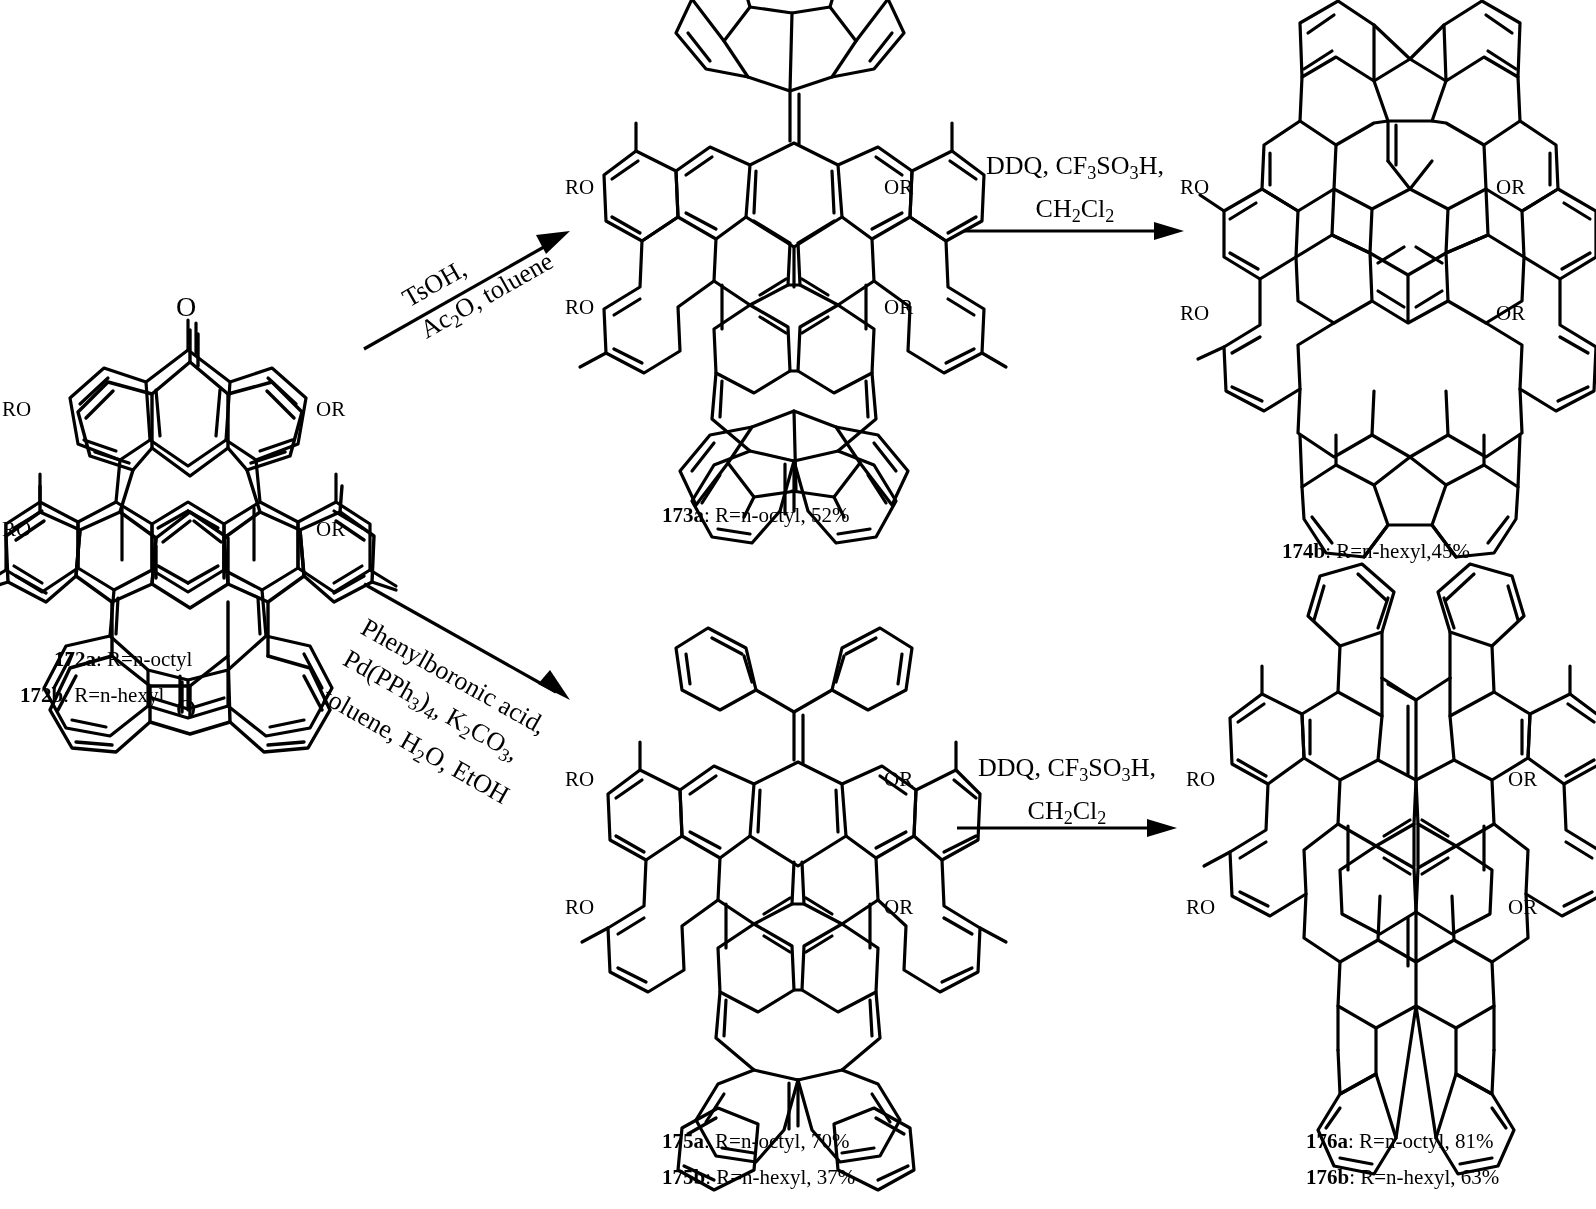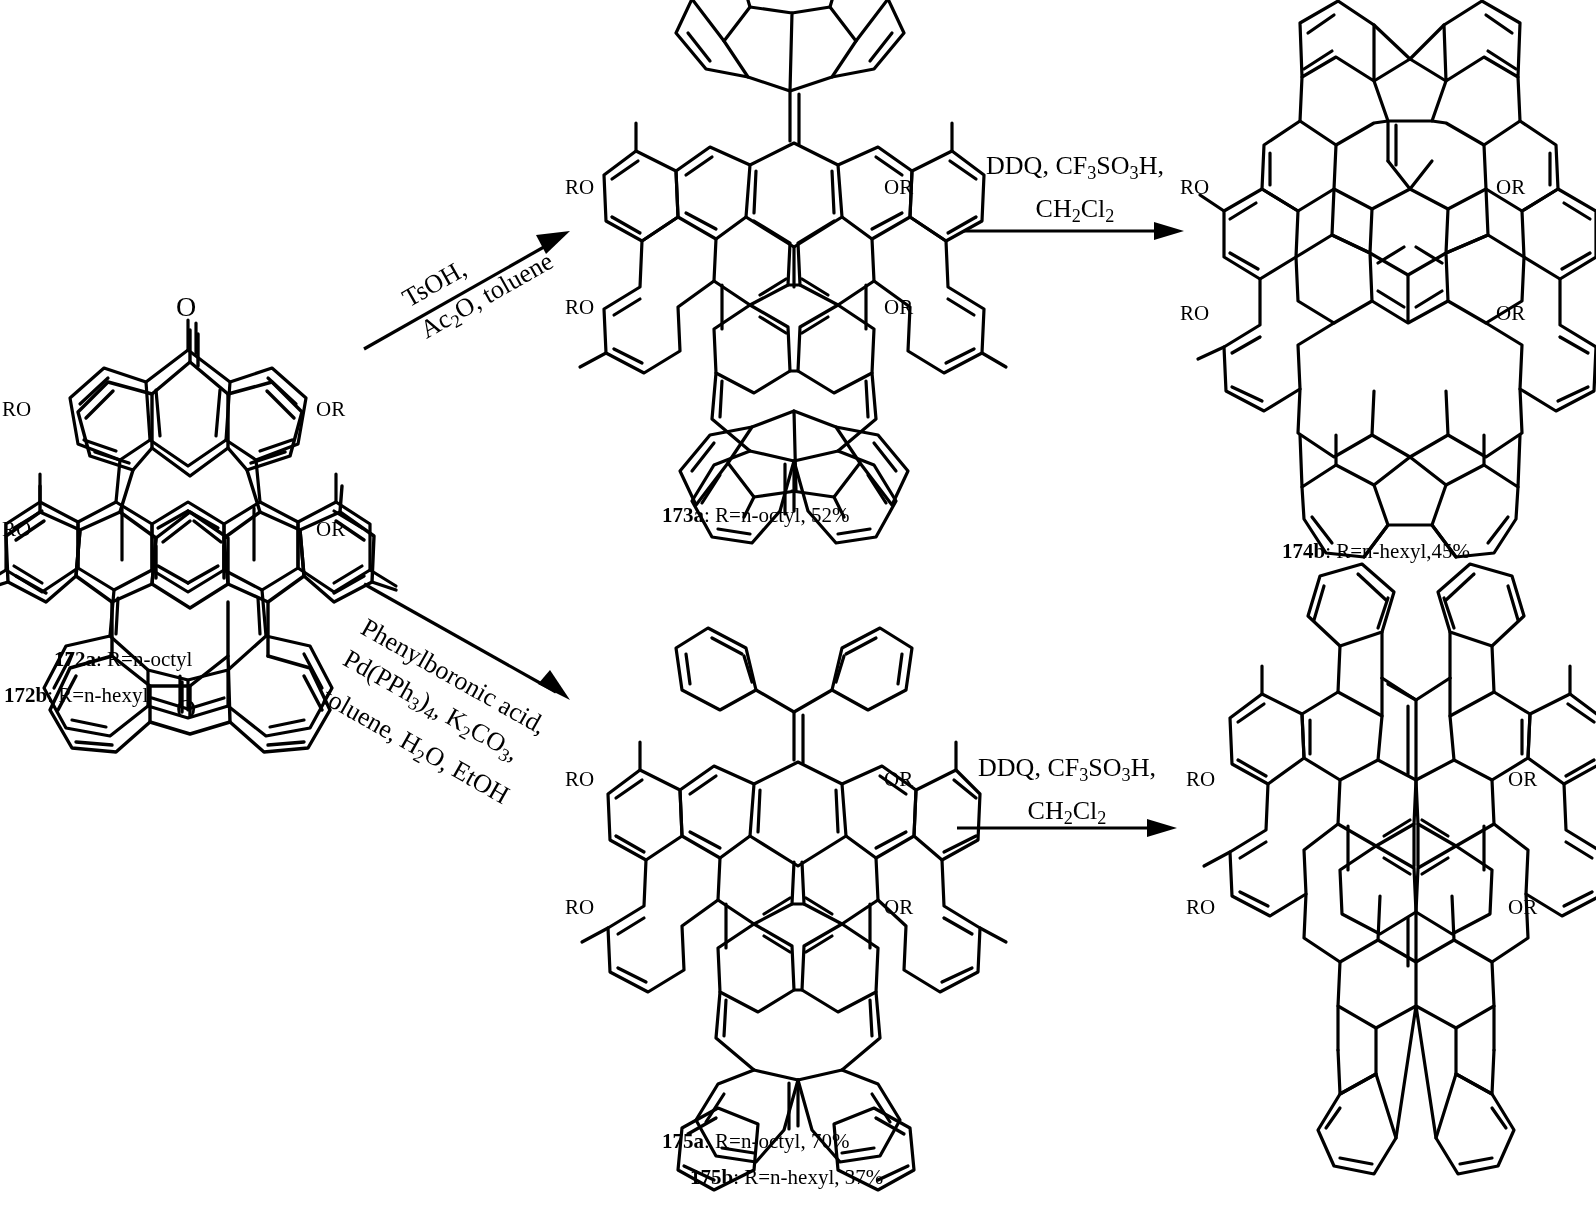--- a/index.html
+++ b/index.html
@@ -145,21 +145,21 @@
 <div class="lbl oatom" style="left:176px;top:290px;">O</div>
 <div class="lbl oatom" style="left:176px;top:692px;">O</div>
 <div class="lbl" style="left:2px;top:392px;">RO</div>
 <div class="lbl" style="left:2px;top:512px;">RO</div>
 <div class="lbl" style="left:316px;top:392px;">OR</div>
 <div class="lbl" style="left:316px;top:512px;">OR</div>
 
 <div class="lbl" style="left:8px;top:642px;margin-left:46px;">
   <b>172a</b><span>: R=n-octyl</span>
 </div>
-<div class="lbl" style="left:4px;top:678px;">
+<div class="lbl" style="left:20px;top:678px;">
   <b>172b</b><span>: R=n-hexyl</span>
 </div>
 
 <div class="st" style="left:360px;top:225px;">
 <svg width="215" height="130" viewBox="0 0 215 130">
   <g stroke="#000" stroke-width="3.2" fill="#000">
     <line x1="4" y1="124" x2="198" y2="14"></line>
     <polygon points="210,6 176,10 186,29" stroke="none"></polygon>
   </g>
 </svg>
@@ -473,21 +473,21 @@
 </svg>
 </div>
 <div class="lbl" style="left:565px;top:762px;">RO</div>
 <div class="lbl" style="left:565px;top:890px;">RO</div>
 <div class="lbl" style="left:884px;top:762px;">OR</div>
 <div class="lbl" style="left:884px;top:890px;">OR</div>
 
 <div class="lbl" style="left:662px;top:1124px;">
   <b>175a</b><span>: R=n-octyl, 70%</span>
 </div>
-<div class="lbl" style="left:662px;top:1160px;margin-left:28px;">
+<div class="lbl" style="left:662px;top:1160px;">
   <b>175b</b><span>: R=n-hexyl, 37%</span>
 </div>
 
 <div class="st" style="left:955px;top:812px;">
 <svg width="226" height="30" viewBox="0 0 226 30">
   <g stroke="#000" stroke-width="3.2" fill="#000">
     <line x1="2" y1="16" x2="206" y2="16"></line>
     <polygon points="222,16 192,7 192,25" stroke="none"></polygon>
   </g>
 </svg>
@@ -581,14 +581,20 @@
   <path d="M174 550 L194 418"></path>
   <path d="M214 550 L194 418"></path>
  </g>
 </svg>
 </div>
 <div class="lbl" style="left:1186px;top:762px;">RO</div>
 <div class="lbl" style="left:1186px;top:890px;">RO</div>
 <div class="lbl" style="left:1508px;top:762px;">OR</div>
 <div class="lbl" style="left:1508px;top:890px;">OR</div>
 
+<div class="lbl" style="left:1306px;top:1124px;">
+  <b>176a</b><span>: R=n-octyl, 81%</span>
+</div>
+<div class="lbl" style="left:1306px;top:1160px;">
+  <b>176b</b><span>: R=n-hexyl, 63%</span>
+</div>
 
 </div>
 
 </body></html>

